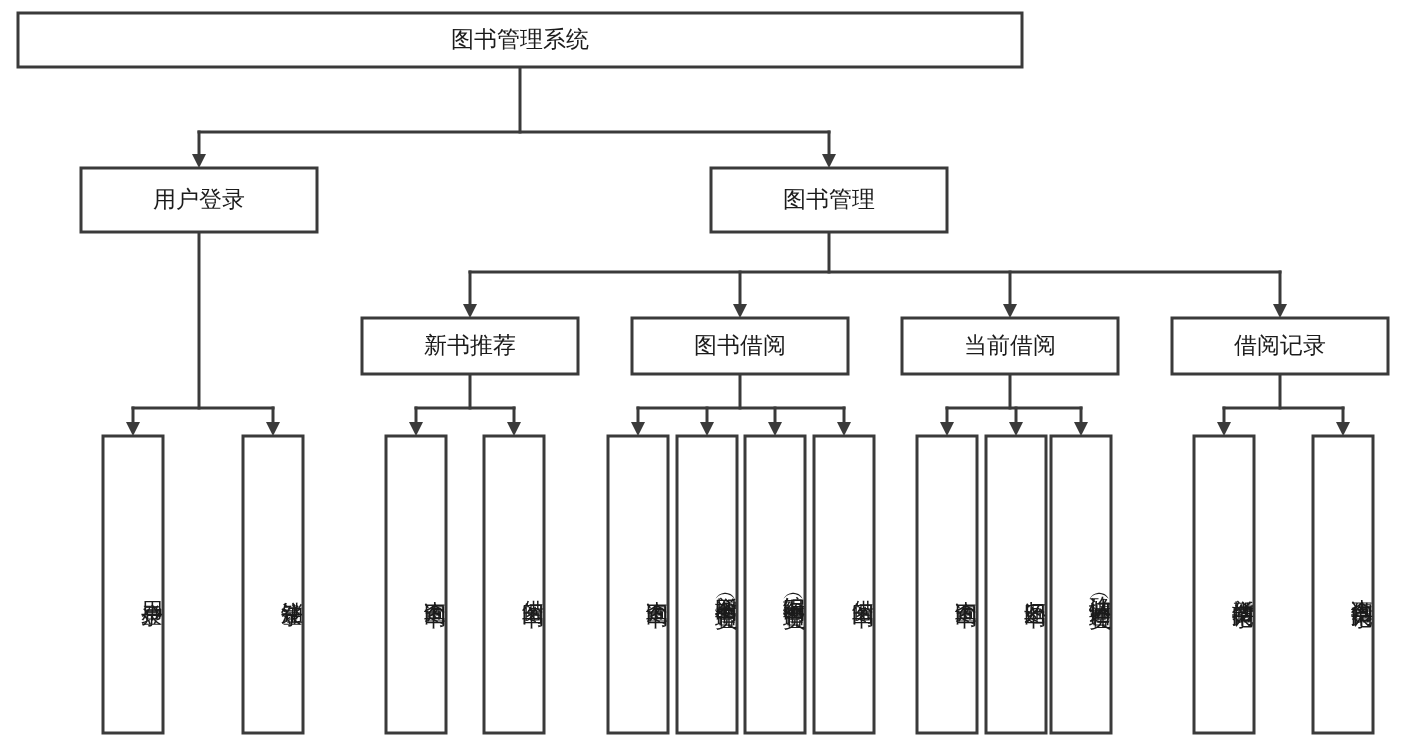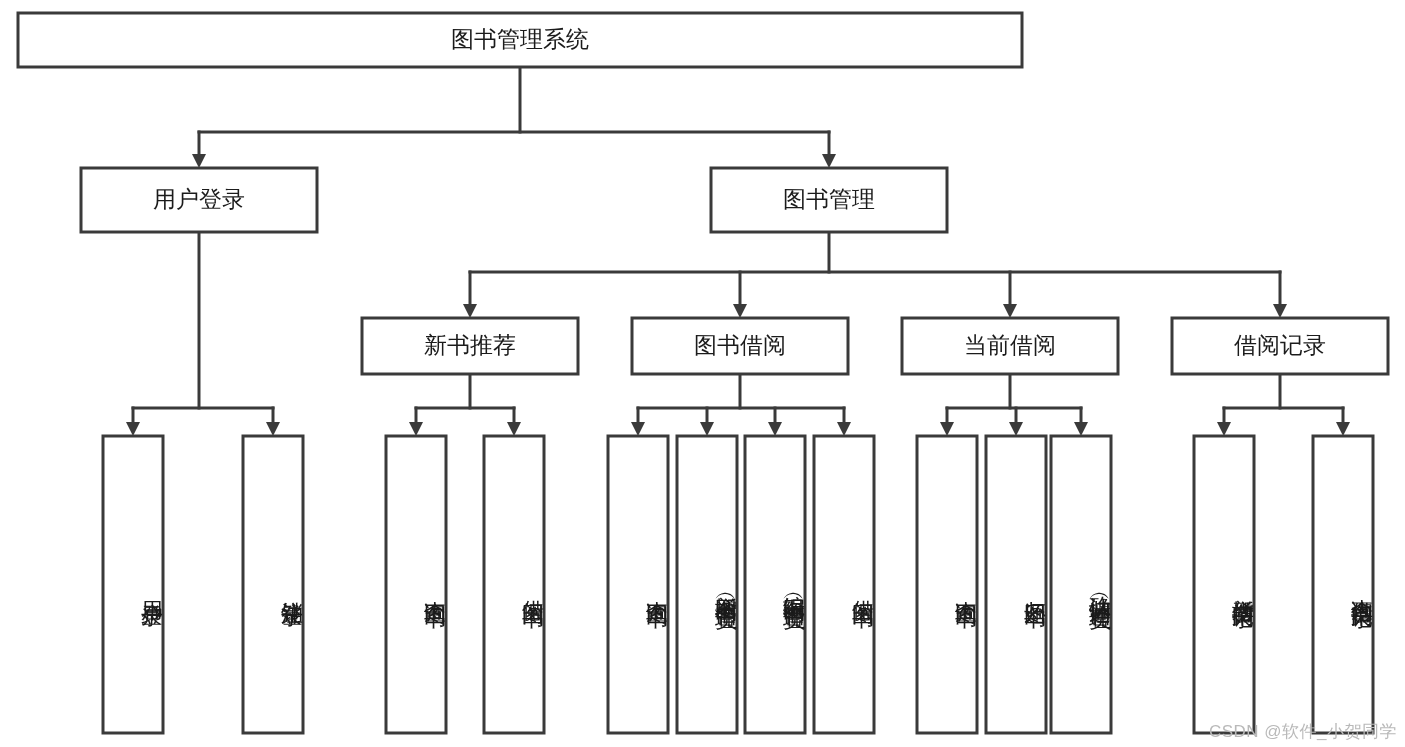--- a/index.html
+++ b/index.html
@@ -182,14 +182,13 @@
       <div class="leaf-label" style="left: 677px; top: 450px; width: 60px; height: 273px;">新增图书（管理员）</div>
       <div class="leaf-label" style="left: 745px; top: 450px; width: 60px; height: 273px;">编辑图书（管理员）</div>
       <div class="leaf-label" style="left: 814px; top: 450px; width: 60px; height: 273px;">借阅图书</div>
       <div class="leaf-label" style="left: 917px; top: 450px; width: 60px; height: 273px;">查询图书</div>
       <div class="leaf-label" style="left: 986px; top: 450px; width: 60px; height: 273px;">归还图书</div>
       <div class="leaf-label" style="left: 1051px; top: 450px; width: 60px; height: 273px;">确认归还（管理员）</div>
       <div class="leaf-label" style="left: 1194px; top: 450px; width: 60px; height: 273px;">新增借阅记录</div>
       <div class="leaf-label" style="left: 1313px; top: 450px; width: 60px; height: 273px;">查询借阅记录</div>
     </div>
 
-  <div class="watermark">CSDN @软件_小贺同学</div>
 </div>
 
 </body></html>

